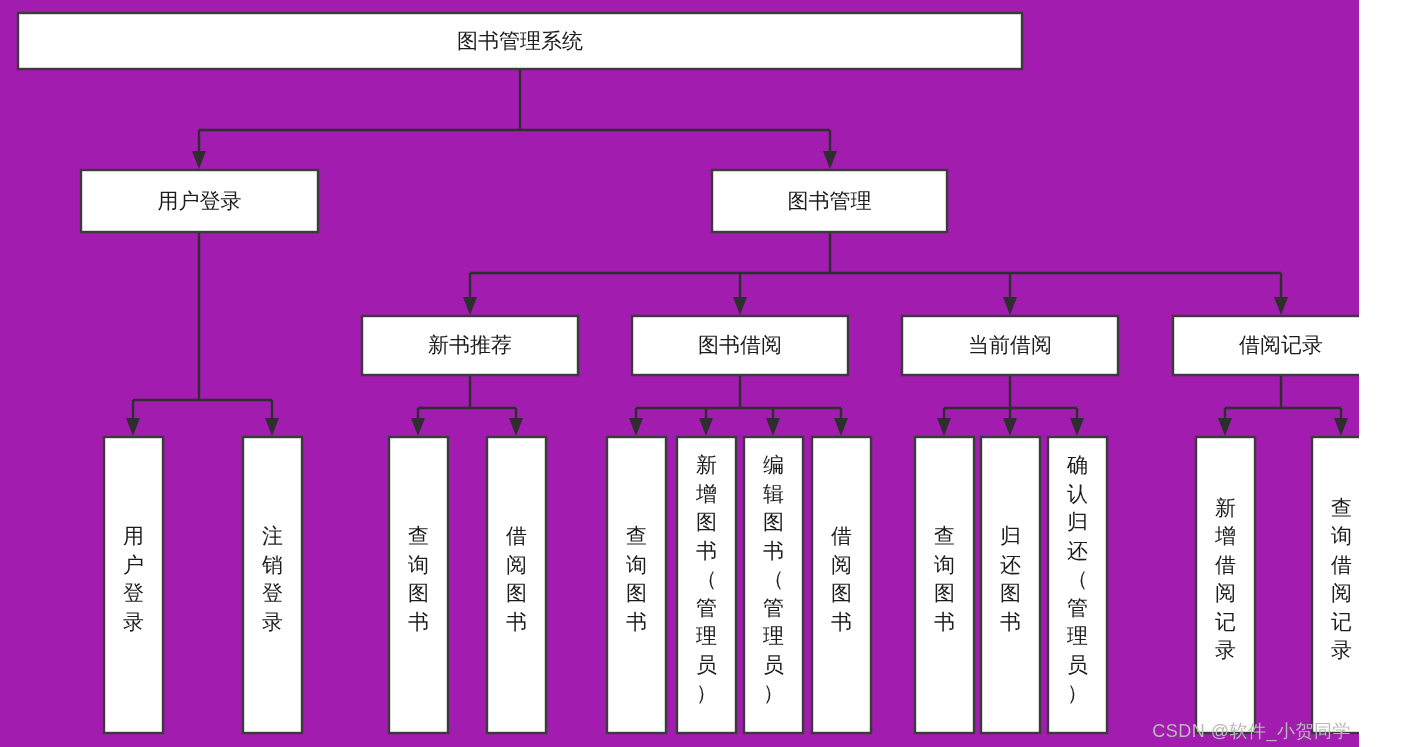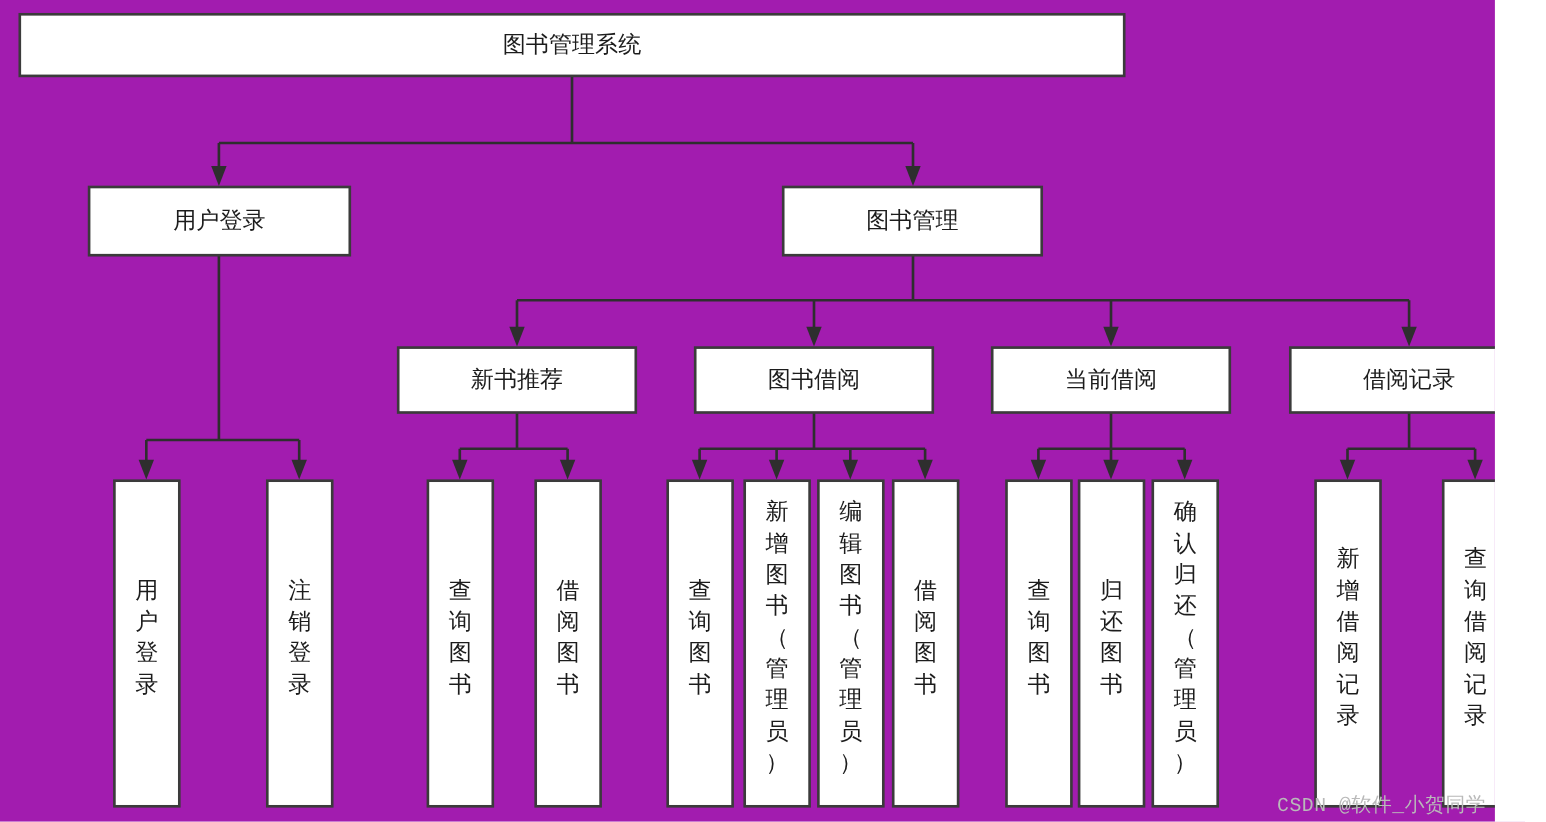--- a/index.html
+++ b/index.html
@@ -51,21 +51,21 @@
   .node-label-v {
     font-family: "Liberation Sans", "DejaVu Sans", sans-serif;
     font-size: 21px;
     fill: #1c1c1c;
     text-anchor: middle;
   }
   .watermark-text {
     position: absolute;
     right: 8px;
     bottom: 4px;
-    font-family: Liberation Mono, monospace;
+    font-family: Liberation Sans, sans-serif;
     font-size: 18px;
     color: #b9b9b9;
     white-space: nowrap;
     letter-spacing: 0.5px;
   }
 </style>
 </head>
 <body>
 
 <div id="diagram-root">

